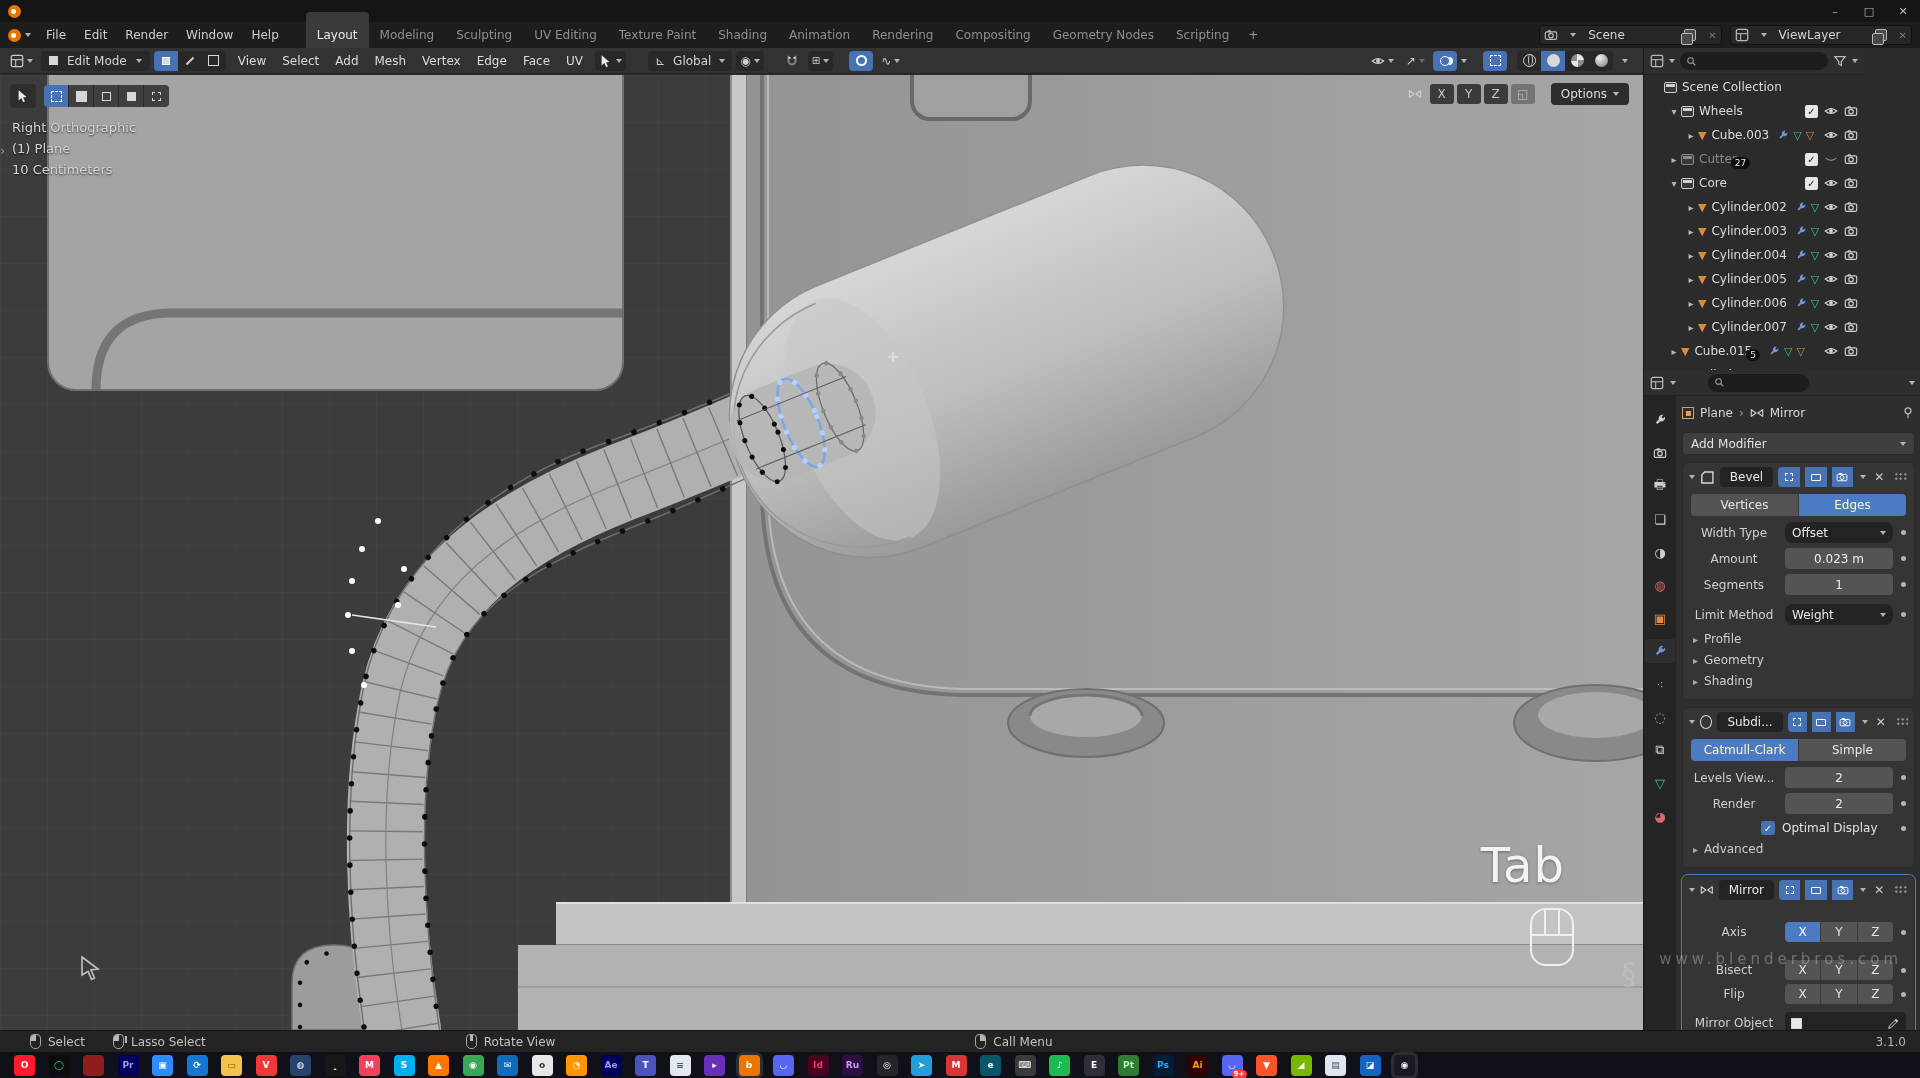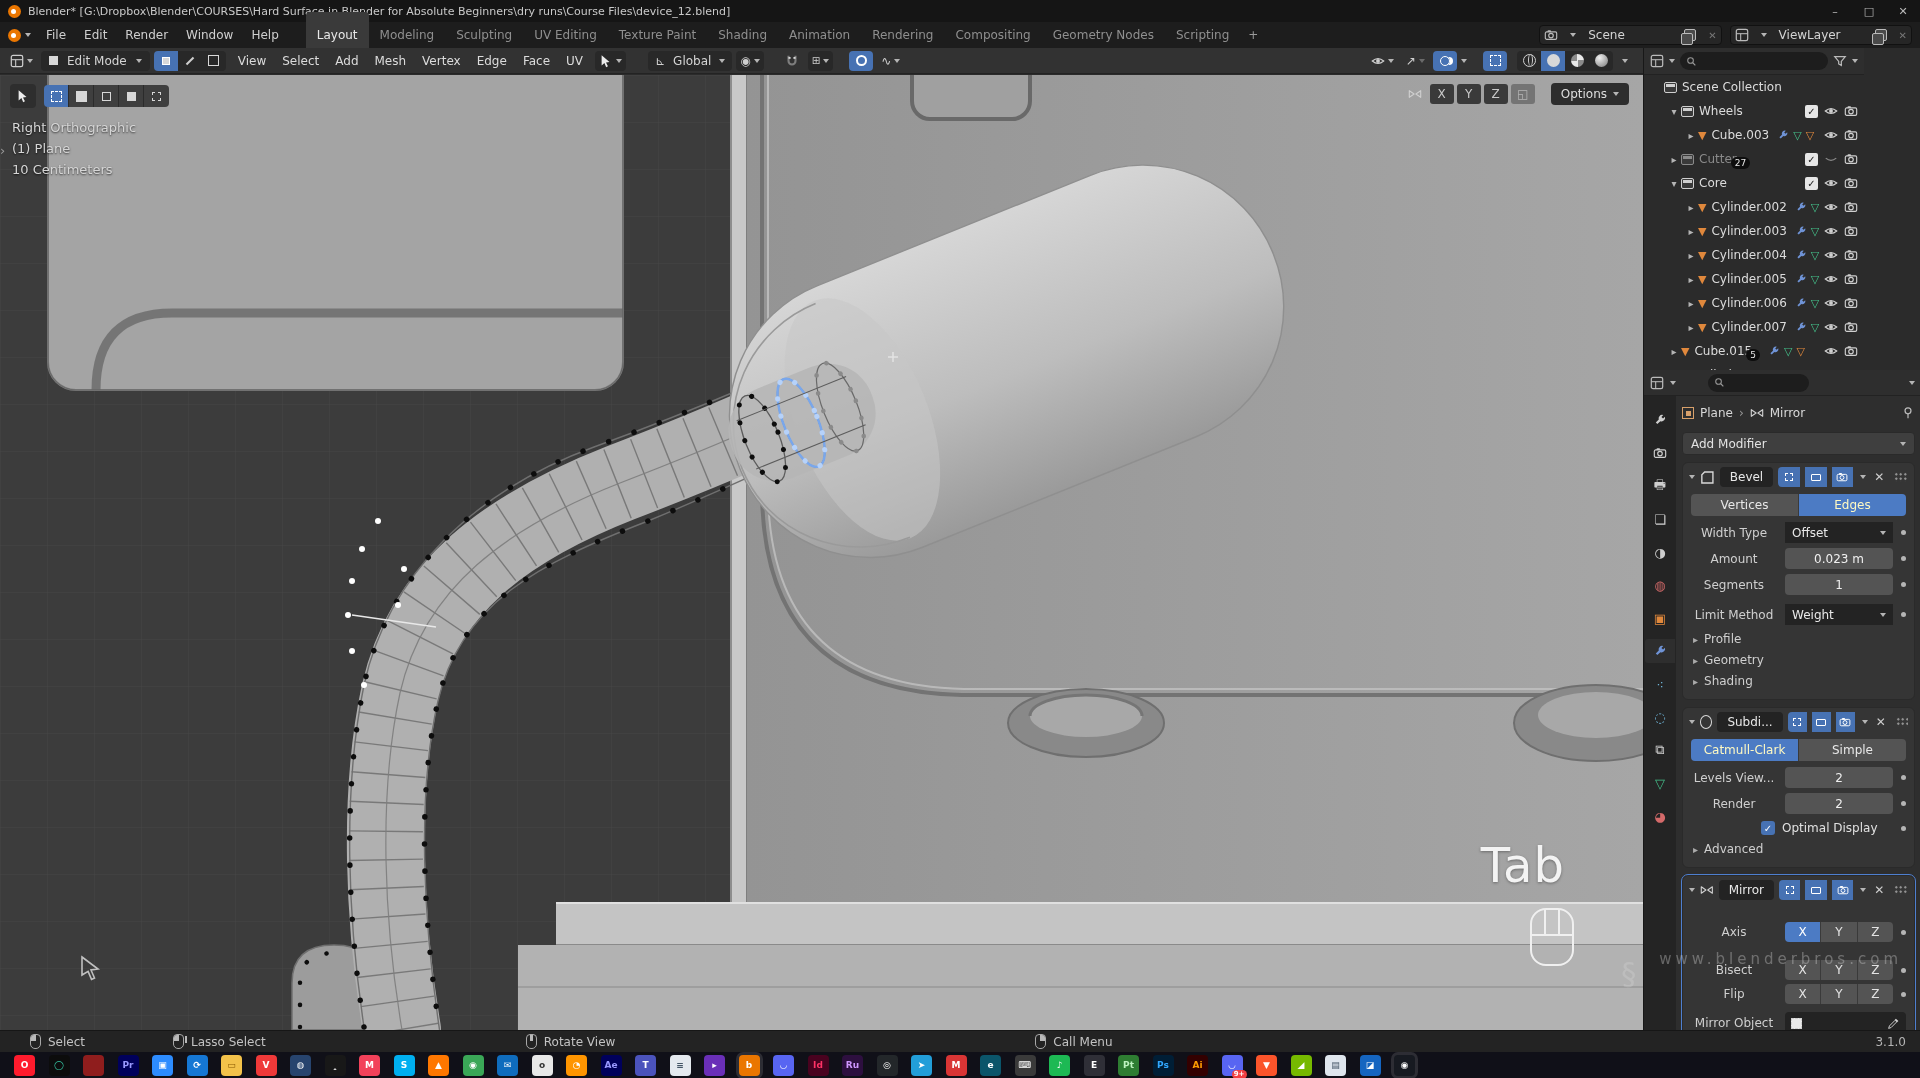--- a/index.html
+++ b/index.html
@@ -102,21 +102,21 @@
   .ptoggle { width:22px; height:20px; background:#4772b3; display:flex; align-items:center; justify-content:center; }
   .ptoggle.first { border-radius:4px 0 0 4px; } .ptoggle.last { border-radius:0; }
   .pgrip { width:14px; height:10px; background-image:radial-gradient(#9a9a9a 1px, transparent 1.3px); background-size:4.5px 4.5px; margin-left:2px; }
   .xclose { color:#cfcfcf; font-size:12px; padding:0 3px; }
   .seg { display:flex; margin:3px 8px 6px 8px; height:22px; border-radius:4px; overflow:hidden; }
   .seg div { flex:1; display:flex; align-items:center; justify-content:center; background:#545454; color:#e8e8e8; border-right:1px solid #3a3a3a; }
   .seg div:last-child { border-right:none; }
   .seg div.on { background:#4c7bc4; color:#fef9c3; }
   .prow { display:flex; align-items:center; margin:5px 8px; gap:8px; }
   .prow .plabel { width:86px; text-align:center; color:#cfcfcf; flex:none; }
-  .dd { flex:1; background:#232323; border-radius:0; height:21px; display:flex; align-items:center; justify-content:space-between; padding:0 7px; color:#e8e8e8; }
+  .dd { flex:1; background:#232323; border-radius:8px; height:21px; display:flex; align-items:center; justify-content:space-between; padding:0 7px; color:#e8e8e8; }
   .val { flex:1; background:#545454; border-radius:4px; height:21px; display:flex; align-items:center; justify-content:center; color:#f0f0f0; }
   .dot { width:5px; height:5px; border-radius:50%; background:#b5b5b5; flex:none; }
   .subsec { display:flex; align-items:center; gap:6px; color:#cfcfcf; margin:7px 10px; }
   .subsec .car { color:#aaa; font-size:10px; }
   .cbrow { display:flex; align-items:center; gap:7px; margin:7px 8px 7px 100px; color:#e0e0e0; }
   .bluecbx { width:14px; height:14px; background:#4772b3; border-radius:3px; color:#fff; font-size:10px; display:flex; align-items:center; justify-content:center; }
   .greycbx { width:14px; height:14px; background:#545454; border-radius:3px; }
   .triple { display:flex; flex:1; border-radius:4px; overflow:hidden; }
   .triple div { flex:1; height:20px; background:#545454; color:#e4e4e4; display:flex; align-items:center; justify-content:center; border-right:1px solid #3a3a3a; }
   .triple div:last-child { border-right:none; }
@@ -204,21 +204,20 @@
         <line x1="16" y1="2" x2="16" y2="28" stroke="#f0f0f0" stroke-width="2"></line>
         <line x1="30" y1="2" x2="30" y2="28" stroke="#f0f0f0" stroke-width="2"></line>
       </symbol>
   </defs>
 </svg>
 
 <div id="root">
 
   <div id="titlebar" class="abs">
     <span class="blogo"></span>
-    <span>Blender* [G:\Dropbox\Blender\COURSES\Hard Surface in Blender for Absolute Beginners\dry runs\Course Files\device_12.blend]</span>
     <div class="win-controls">
       <span>–</span>
       <span>□</span>
       <span>✕</span>
     </div>
   </div>
 
   <div id="topbar" class="abs">
     <span class="blogo" style="margin:0 4px 0 8px"></span>
     <span class="chev" style="margin-right:6px"></span>
@@ -1054,21 +1053,21 @@
     <span id="wm-logo">§</span>
     <div class="l2">www.blenderbros.com</div>
   </div>
 
   <div id="statusbar" class="abs">
     <div id="sb-hints" style="display:flex;align-items:center">
         <div class="hint" style="margin-left: 30px;">
           <span class="mi l"></span>
           <span>Select</span>
         </div>
-        <div class="hint" style="margin-left: 88px;">
+        <div class="hint" style="margin-left: 28px;">
           <span class="mi l drag"></span>
           <span>Lasso Select</span>
         </div>
         <div class="hint" style="margin-left: 260px;">
           <span class="mi m"></span>
           <span>Rotate View</span>
         </div>
         <div class="hint" style="margin-left: 420px;">
           <span class="mi r"></span>
           <span>Call Menu</span>

